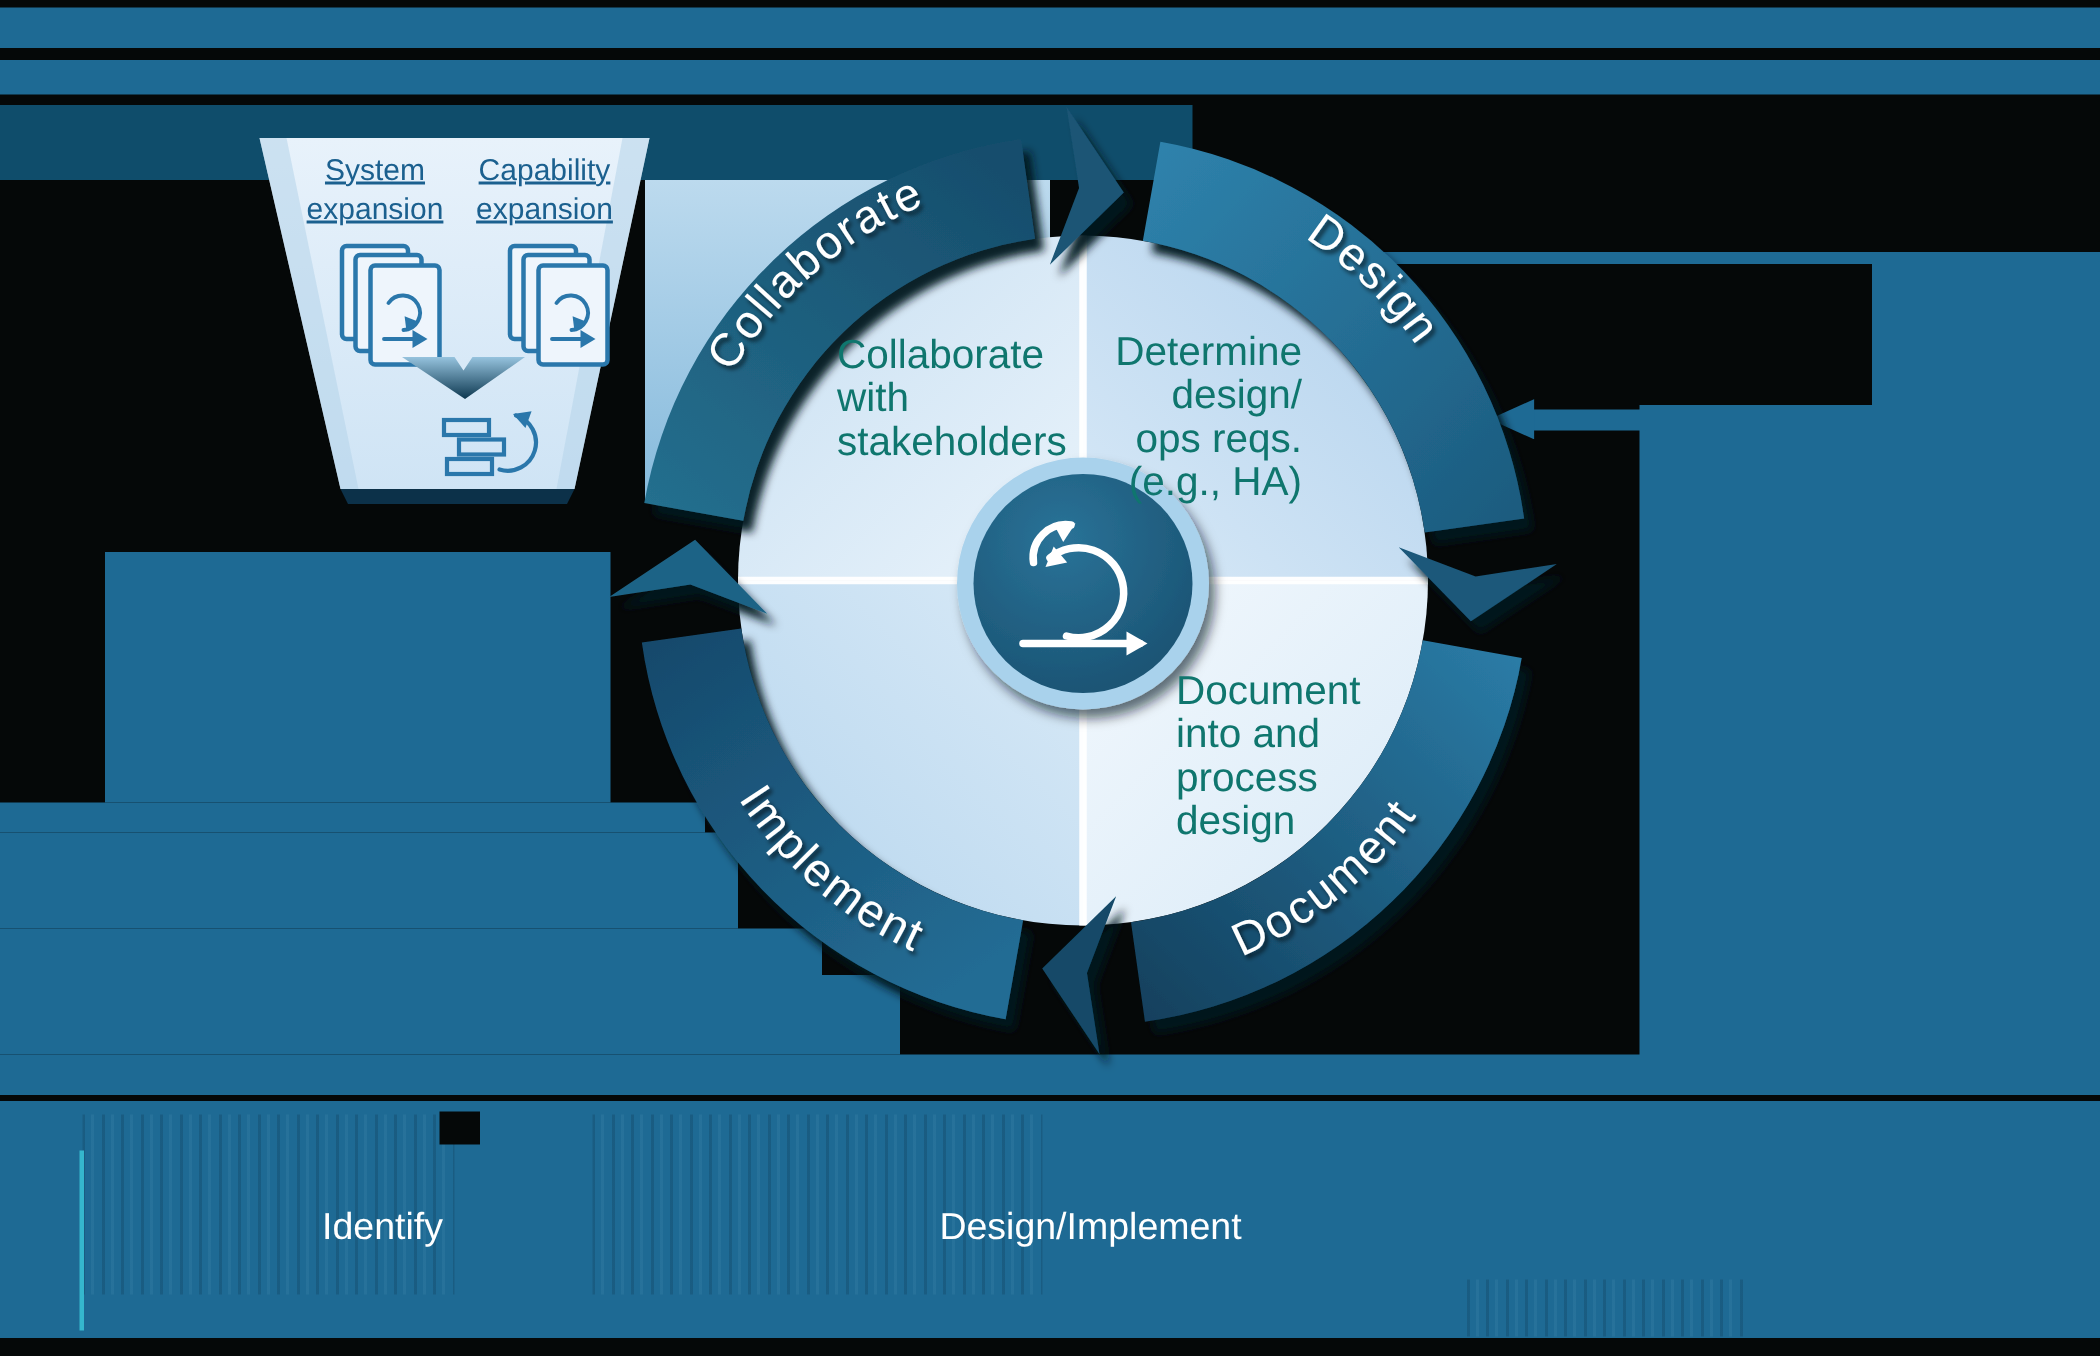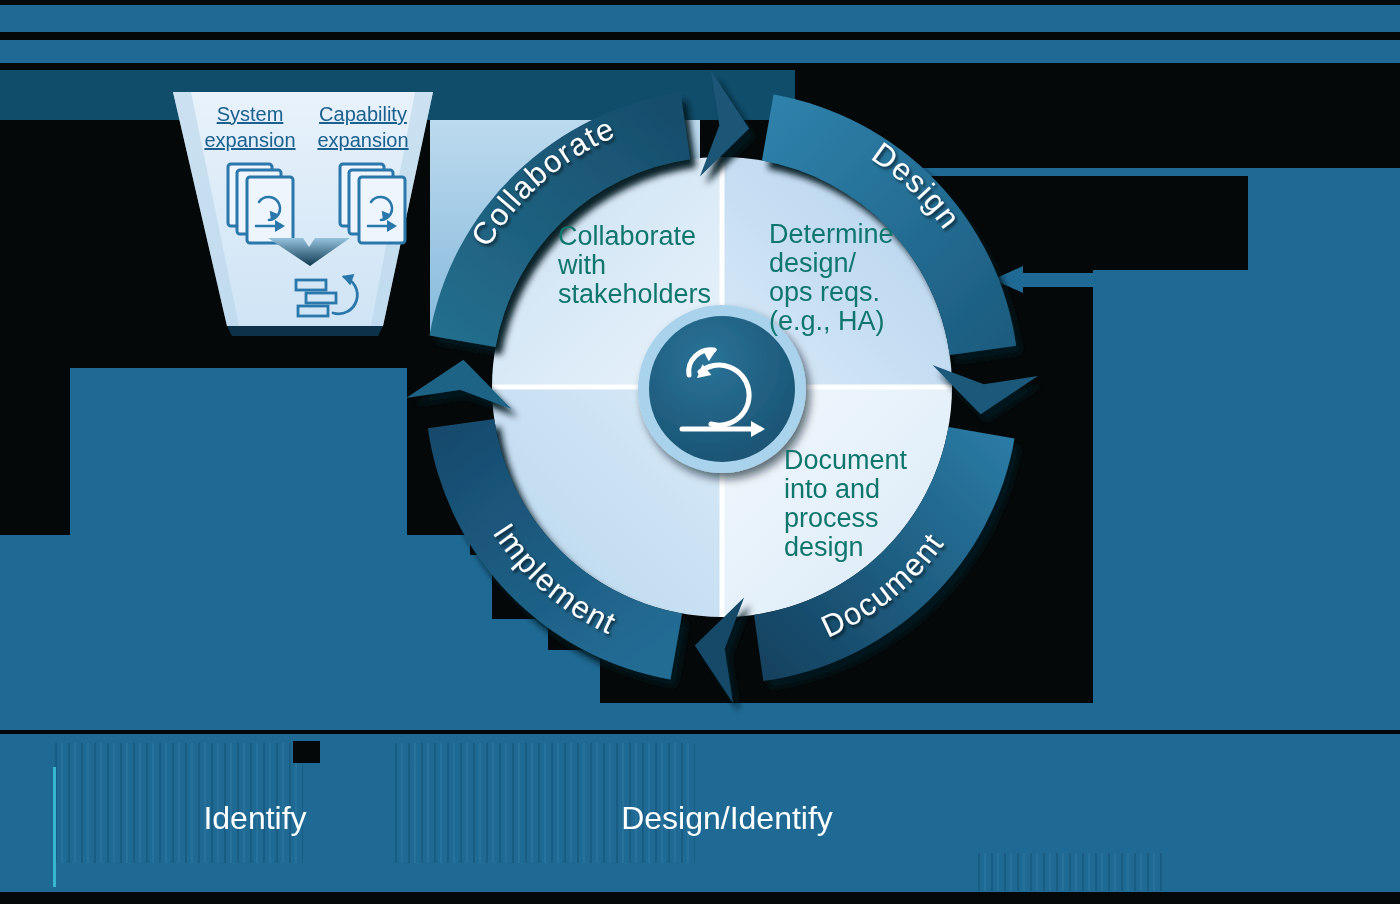--- a/index.html
+++ b/index.html
@@ -3,21 +3,21 @@
 <meta charset="utf-8">
 <style>
   html,body{margin:0;padding:0;background:#000;}
   .stage{position:relative;width:1400px;height:904px;background:#050808;overflow:hidden;
          font-family:"Liberation Sans", sans-serif;}
   .frag{position:absolute;background:#1e6a94;}
   .teal{background:#0f4d6b;}
   .blackline{position:absolute;background:#050808;}
   .sky{position:absolute;background:linear-gradient(#bcdaee,#86badc);}
   .band-label{position:absolute;top:800px;transform:translateX(-50%);color:#ffffff;
-              font-size:32px;line-height:36px;white-space:nowrap;}
+              font-size:25px;line-height:36px;white-space:nowrap;}
   .funnel-label{position:absolute;width:124px;text-align:center;color:#1b608f;
                 font-size:20px;line-height:26px;white-space:pre-line;text-decoration:underline;}
   .quad-text{position:absolute;color:#0f766e;font-size:27px;line-height:29px;white-space:pre-line;}
   .streaks{position:absolute;opacity:.45;background:repeating-linear-gradient(90deg,
             rgba(8,38,58,.45) 0 2px, rgba(0,0,0,0) 2px 6px,
             rgba(140,200,225,.18) 6px 8px, rgba(0,0,0,0) 8px 13px);}
   .cyanline{position:absolute;background:#35b7cd;}
   svg{position:absolute;overflow:visible;}
   text{font-family:"Liberation Sans", sans-serif;}
 </style>
@@ -46,21 +46,21 @@
   <div class="frag" style="left:0;top:734px;width:1400px;height:158px"></div>
   <div class="blackline" style="left:0;top:730px;width:1400px;height:4px"></div>
   <div class="blackline" style="left:0;top:892px;width:1400px;height:12px"></div>
   <div class="streaks" style="left:55px;top:743px;width:248px;height:120px"></div>
   <div class="streaks" style="left:395px;top:743px;width:300px;height:120px"></div>
   <div class="streaks" style="left:978px;top:853px;width:185px;height:38px"></div>
   <div class="blackline" style="left:293px;top:741px;width:27px;height:22px"></div>
   <div class="cyanline" style="left:53px;top:767px;width:3px;height:120px"></div>
 
   <div class="band-label" style="left:255px">Identify</div>
-  <div class="band-label" style="left:727px">Design/Identify</div>
+  <div class="band-label" style="left:727px">Design/Implement</div>
 
   <svg style="left:160px;top:85px" width="295" height="262" viewBox="160 85 295 262">
     <defs>
       <linearGradient id="gFun" x1="0" y1="0" x2="0" y2="1">
         <stop offset="0" stop-color="#e8f2fb"></stop>
           <stop offset="1" stop-color="#cfe4f5"></stop>
       </linearGradient>
       <linearGradient id="gWedge" x1="0" y1="0" x2="0" y2="1">
         <stop offset="0" stop-color="#96c3de"></stop>
           <stop offset="1" stop-color="#0d3850"></stop>
@@ -194,21 +194,21 @@
         <polygon points="0,0 -14,-8 -14,8" transform="translate(765,429)"></polygon>
         <polygon points="0,0 -13,-7 -13,7" transform="translate(717,349) rotate(-28)"></polygon>
         <polygon points="0,0 -13,-7 -13,7" transform="translate(697,378) rotate(140)"></polygon>
       </g>
     </g>
   </svg>
 
   <div class="quad-text" style="left:558px;top:222px;width:175px">Collaborate
 with
 stakeholders</div>
-  <div class="quad-text" style="left:769px;top:220px;width:150px;">Determine
+  <div class="quad-text" style="left:718px;top:220px;width:150px;text-align:right">Determine
 design/
 ops reqs.
 (e.g., HA)</div>
   <div class="quad-text" style="left:784px;top:446px;width:160px">Document
 into and
 process
 design</div>
 
 </div>
 

